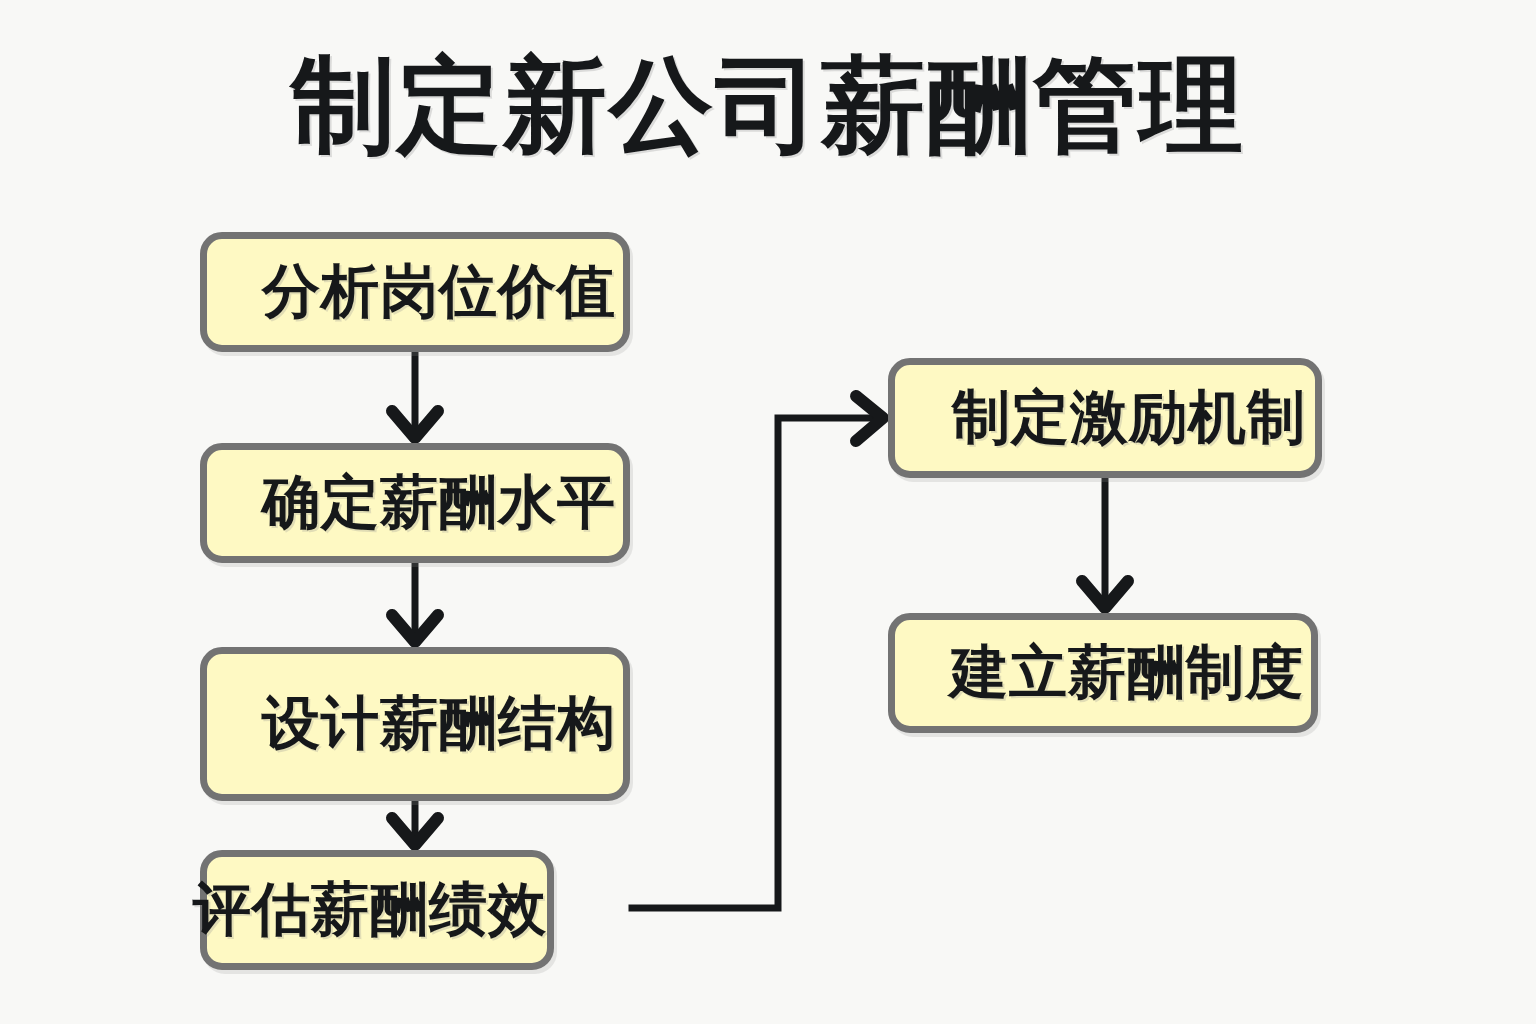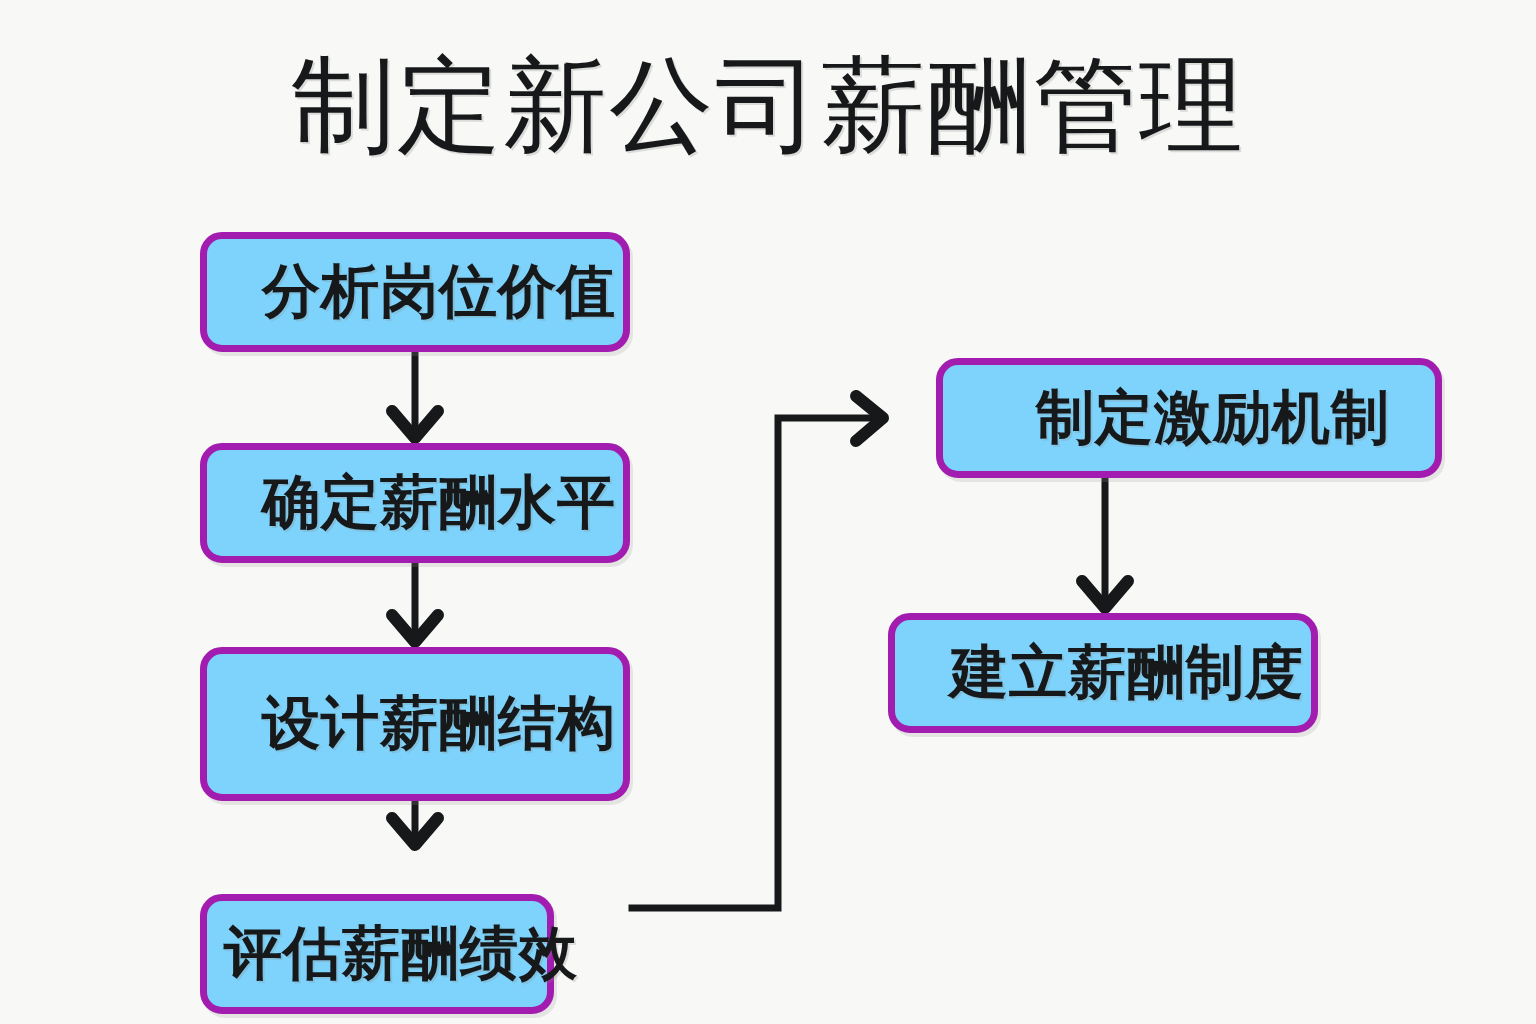--- a/index.html
+++ b/index.html
@@ -18,31 +18,31 @@
     overflow: hidden;
   }
   #flow-title {
     position: absolute;
     left: 0;
     top: 44px;
     width: 1536px;
     text-align: center;
     font-size: 104px;
     line-height: 1.18;
-    font-weight: 400;
+    font-weight: 700;
     color: #16181a;
     letter-spacing: 2px;
     white-space: nowrap;
     text-shadow: 2px 2px 0 rgba(120,120,120,0.22);
   }
   .node {
     position: absolute;
     box-sizing: border-box;
-    background: #7dd3fc;
-    border: 7px solid #a21caf;
+    background: #fef9c3;
+    border: 7px solid #737373;
     border-radius: 22px;
     display: flex;
     align-items: center;
     justify-content: center;
     box-shadow: 3px 4px 0 rgba(150,150,150,0.20);
     padding-left: 48px;
   }
   .node-label {
     font-size: 58px;
     font-weight: 700;
@@ -114,25 +114,25 @@
   </div>
 
   <div class="node" style="left:200px; top:443px; width:430px; height:120px;font-family:Liberation Serif, serif;">
     <span class="node-label">确定薪酬水平</span>
   </div>
 
   <div class="node" style="left:200px; top:647px; width:430px; height:154px;">
     <span class="node-label">设计薪酬结构</span>
   </div>
 
-  <div class="node" style="left:200px; top:894px; width:354px; height:120px;">
+  <div class="node" style="left:200px; top:850px; width:354px; height:120px;justify-content:flex-end;">
     <span class="node-label">评估薪酬绩效</span>
   </div>
 
-  <div class="node" style="left:936px; top:358px; width:506px; height:120px;align-items:center;">
+  <div class="node" style="left:888px; top:358px; width:434px; height:120px;align-items:center;">
     <span class="node-label">制定激励机制</span>
   </div>
 
   <div class="node" style="left:888px; top:613px; width:430px; height:120px;text-align:right;">
     <span class="node-label">建立薪酬制度</span>
   </div>
 
 </div>
 
 </body></html>

